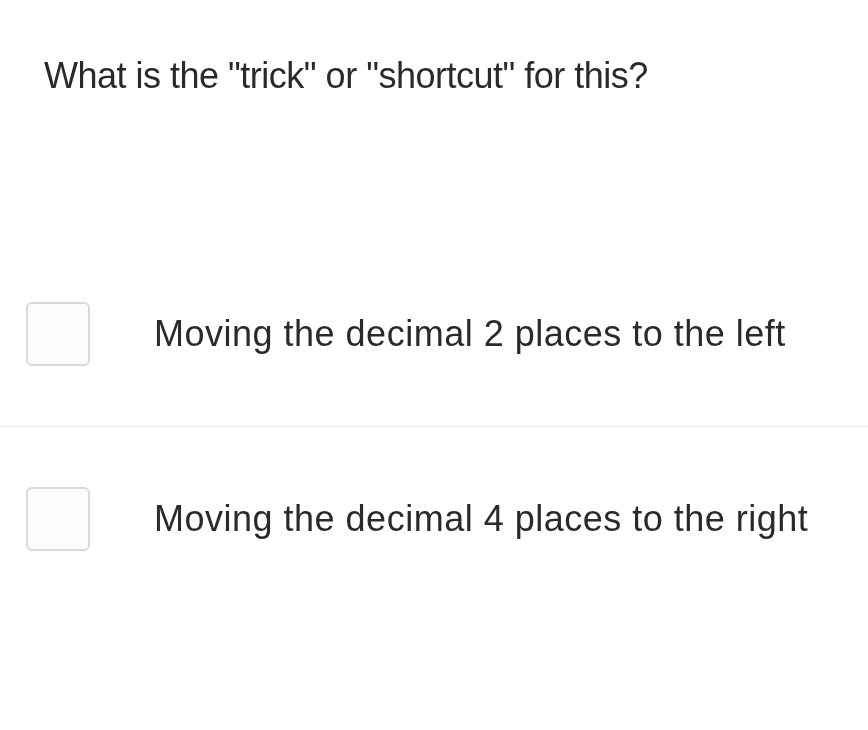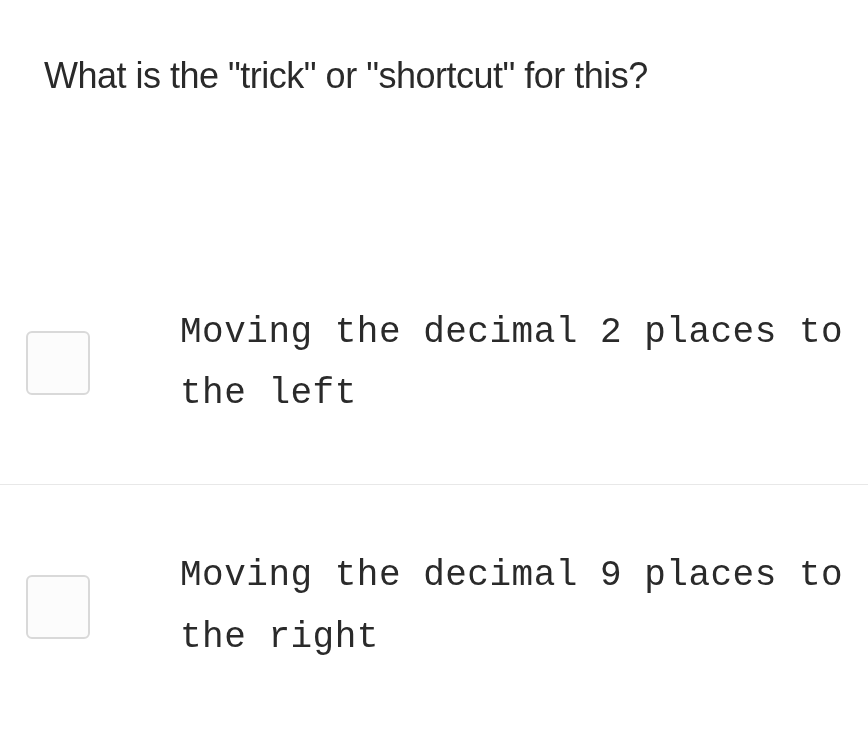--- a/index.html
+++ b/index.html
@@ -39,37 +39,37 @@
     .checkbox {
       width: 64px;
       height: 64px;
       border: 2px solid #d9d9d9;
       border-radius: 6px;
       background: #fcfcfc;
       flex-shrink: 0;
       cursor: pointer;
     }
     .option-text {
-      font-family: Liberation Mono, monospace;
+      font-family: Liberation Sans, sans-serif;
       font-size: 36px;
       font-weight: 400;
       line-height: 1.7;
       color: #2a2a2a;
-      margin-left: 90px;
+      margin-left: 64px;
       letter-spacing: 0.5px;
     }
   </style>
 </head>
 <body>
 
 <div class="question">What is the "trick" or "shortcut" for this?</div>
 
 <div class="options">
   <div class="option">
     <div class="checkbox"></div>
     <div class="option-text">Moving the decimal 2 places to the left</div>
   </div>
   <div class="divider"></div>
   <div class="option">
     <div class="checkbox"></div>
-    <div class="option-text">Moving the decimal 9 places to the right</div>
+    <div class="option-text">Moving the decimal 4 places to the right</div>
   </div>
 </div>
 
 </body></html>

